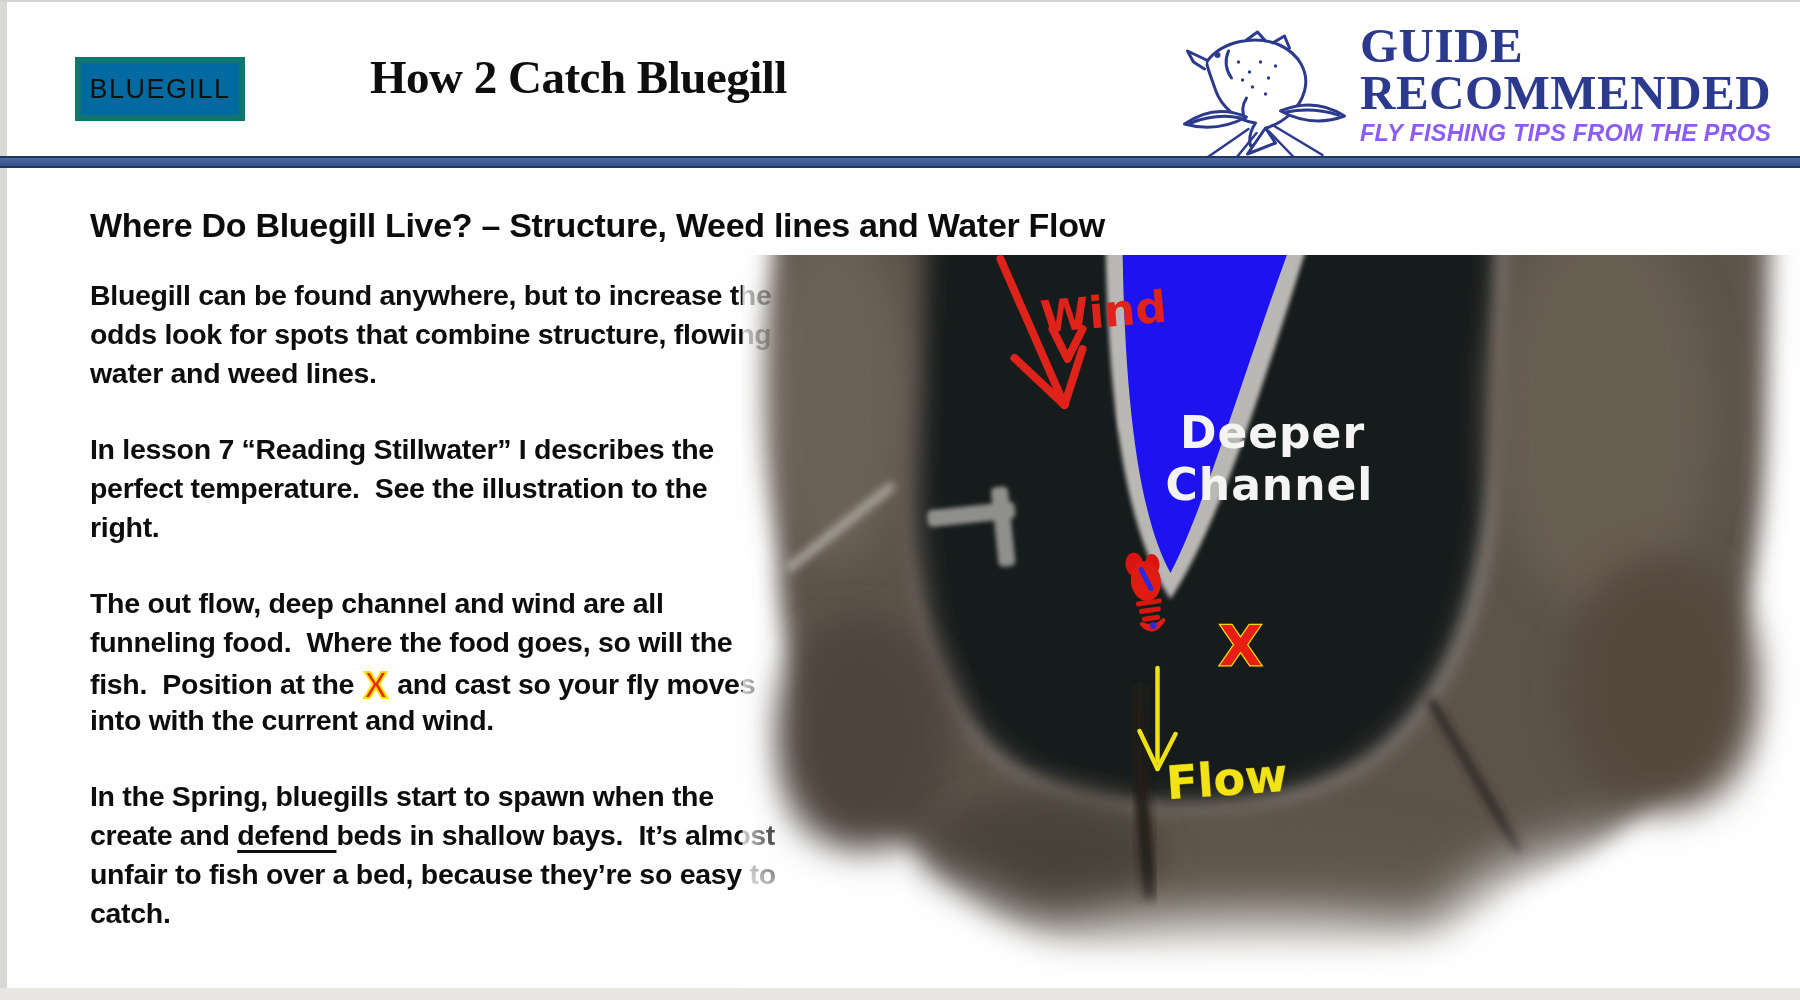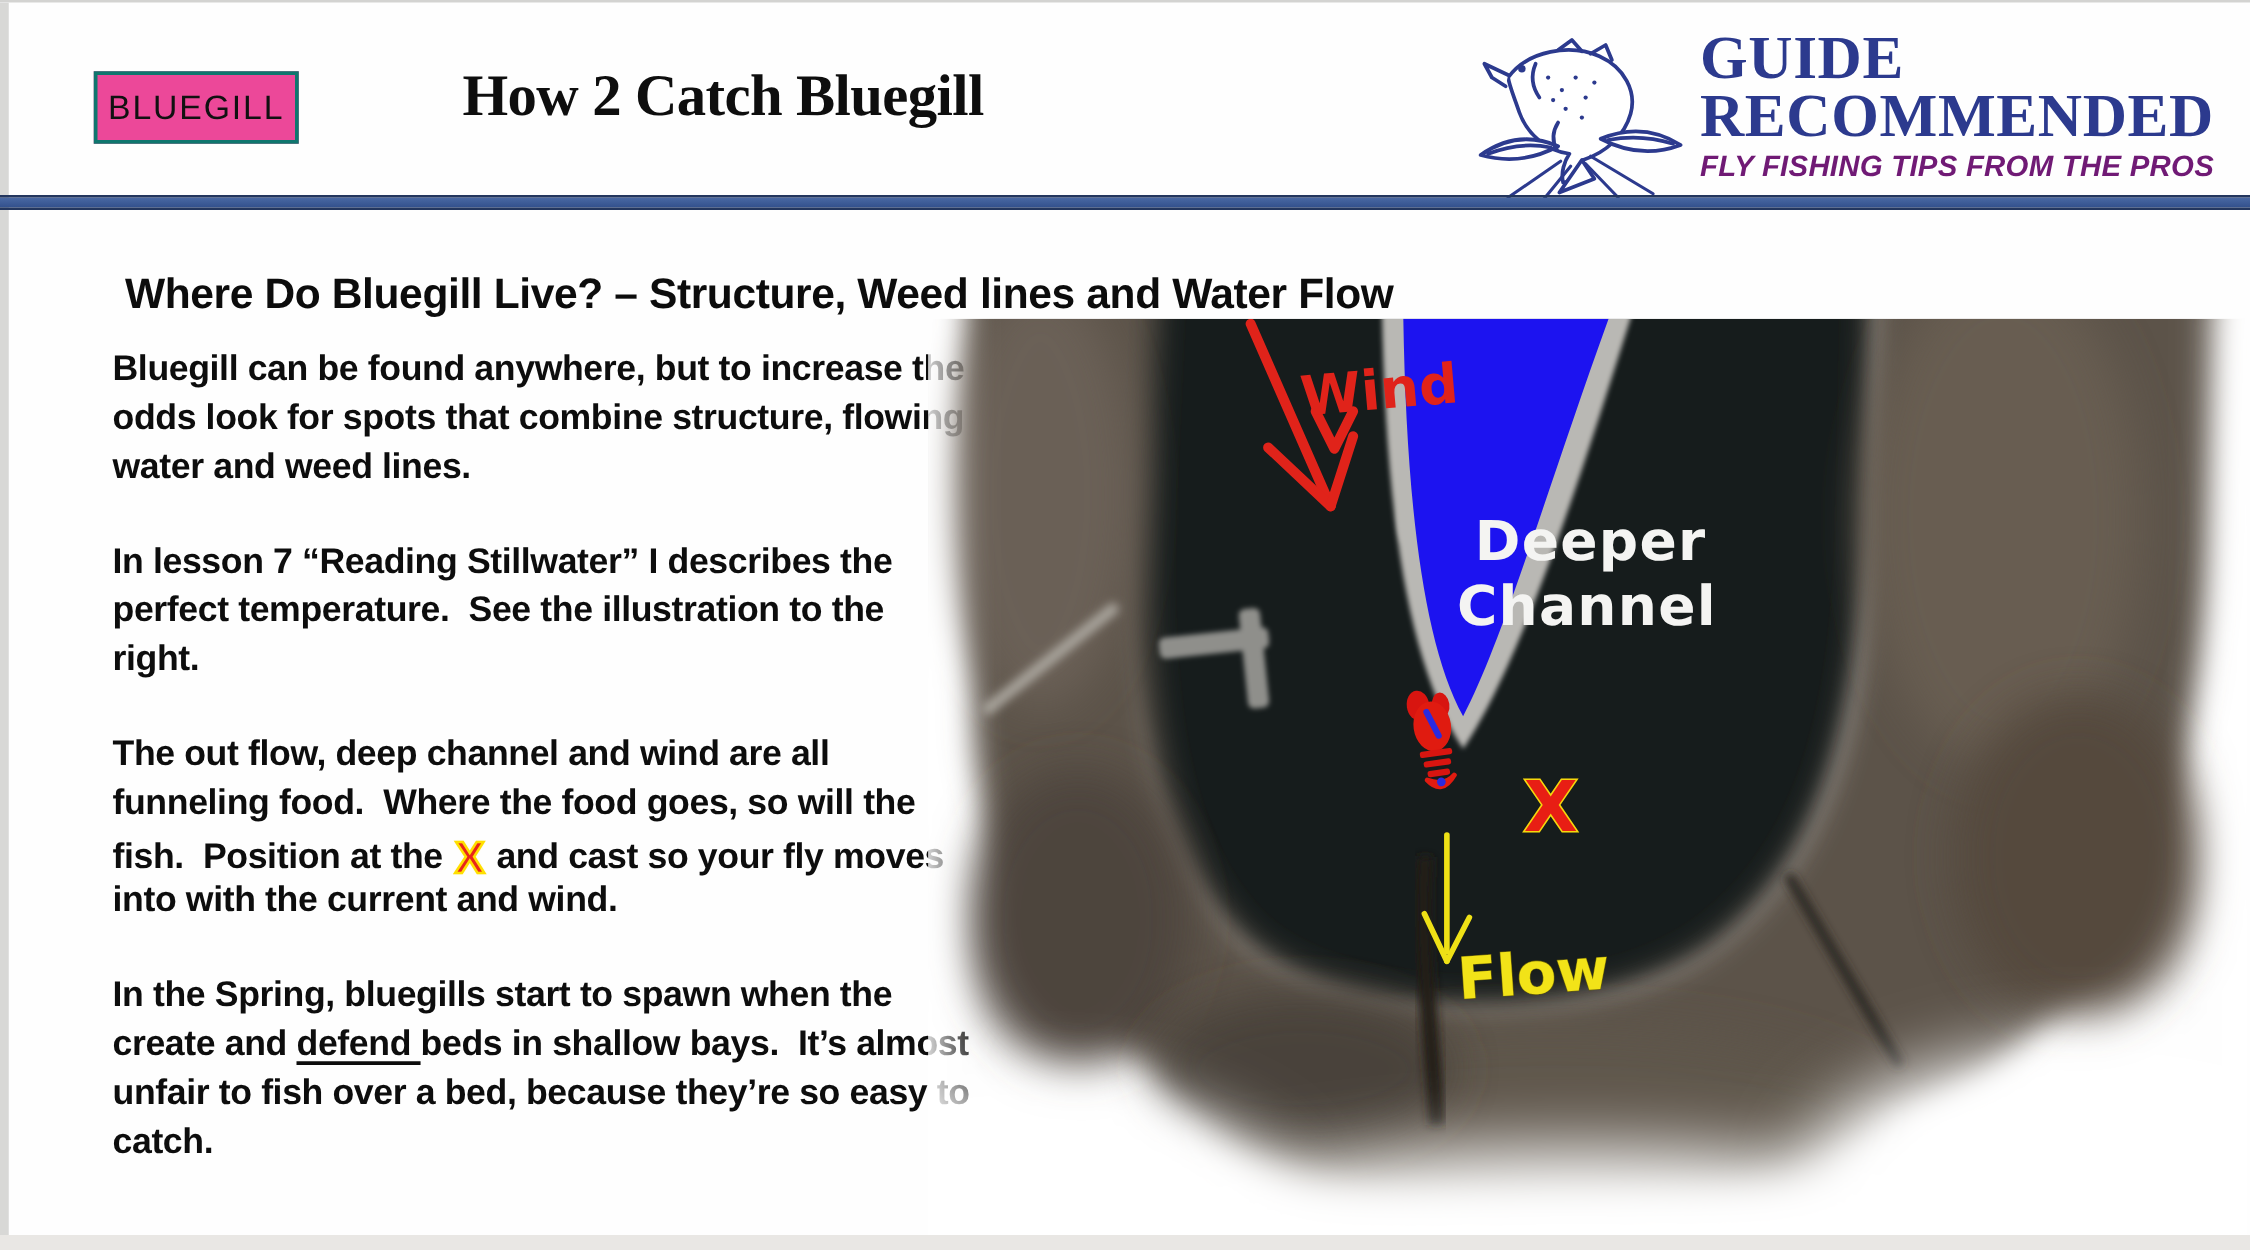--- a/index.html
+++ b/index.html
@@ -2,35 +2,35 @@
 <html><head>
 <meta charset="utf-8">
 <style>
   html,body{margin:0;padding:0;background:#ffffff;}
   .page{position:relative;width:1800px;height:1000px;background:#fefefe;overflow:hidden;
         font-family:"Liberation Sans",sans-serif;border-top:2px solid #d3d3d1;}
   .left-edge{position:absolute;left:0;top:0;width:7px;height:1000px;background:#d8d8d6;}
   .bottom-strip{position:absolute;left:0;top:986px;width:1800px;height:14px;background:#e9e7e4;}
 
   
-  .badge{position:absolute;left:75px;top:55px;width:158px;height:52px;border:3px solid #0f766e;
-         background:#ec4899;display:flex;align-items:center;justify-content:center;
+  .badge{position:absolute;left:75px;top:55px;width:158px;height:52px;border:6px solid #0f766e;
+         background:#0369a1;display:flex;align-items:center;justify-content:center;
          font-size:27px;letter-spacing:1.5px;color:#111;}
   .title{position:absolute;left:370px;top:48px;margin:0;font-size:47px;font-weight:bold;
          color:#0e0e0e;letter-spacing:-0.5px;font-family:Liberation Serif, serif;}
   .logo{position:absolute;left:1160px;top:18px;width:630px;height:134px;}
   .logo svg{position:absolute;left:14px;top:8px;}
   .logo-text{position:absolute;left:200px;top:2px;color:#2c3a8e;}
   .logo-line{font-family:"Liberation Serif",serif;font-weight:bold;font-size:49px;line-height:47px;letter-spacing:0.5px;}
-  .logo-tag{font-style:italic;font-weight:bold;font-size:23.5px;letter-spacing:0.2px;margin-top:4px;color:#701a75;}
+  .logo-tag{font-style:italic;font-weight:bold;font-size:23.5px;letter-spacing:0.2px;margin-top:4px;color:#8b5cf6;}
   .divider{position:absolute;left:0;top:154px;width:1800px;height:12px;
            background:linear-gradient(#4a69a4,#32508c);border-top:2px solid #23365e;border-bottom:2px solid #23365e;box-sizing:border-box;}
 
   
-  .heading{position:absolute;left:90px;top:204px;margin:10px;font-size:34px;font-weight:bold;color:#0c0c0c;letter-spacing:-0.3px;}
+  .heading{position:absolute;left:90px;top:204px;margin:0;font-size:34px;font-weight:bold;color:#0c0c0c;letter-spacing:-0.3px;}
   .paragraphs{position:absolute;left:90px;top:274px;width:720px;font-size:28.5px;font-weight:bold;
               color:#0d0d0d;letter-spacing:-0.3px;}
   .para{margin:0 0 37px 0;}
   .tline{white-space:pre;line-height:39px;height:39px;}
   .seg-underline{text-decoration:underline;text-decoration-thickness:2.5px;text-underline-offset:5px;margin-top:23px;}
   .seg-xmark{color:#e8251a;font-size:36px;font-weight:900;-webkit-text-stroke:2px #ffdf00;
              text-shadow:0 0 2px #ffe95e;position:relative;top:4px;margin:0 2px;}
 
   
   .photo{position:absolute;left:740px;top:253px;width:1060px;height:735px;}

